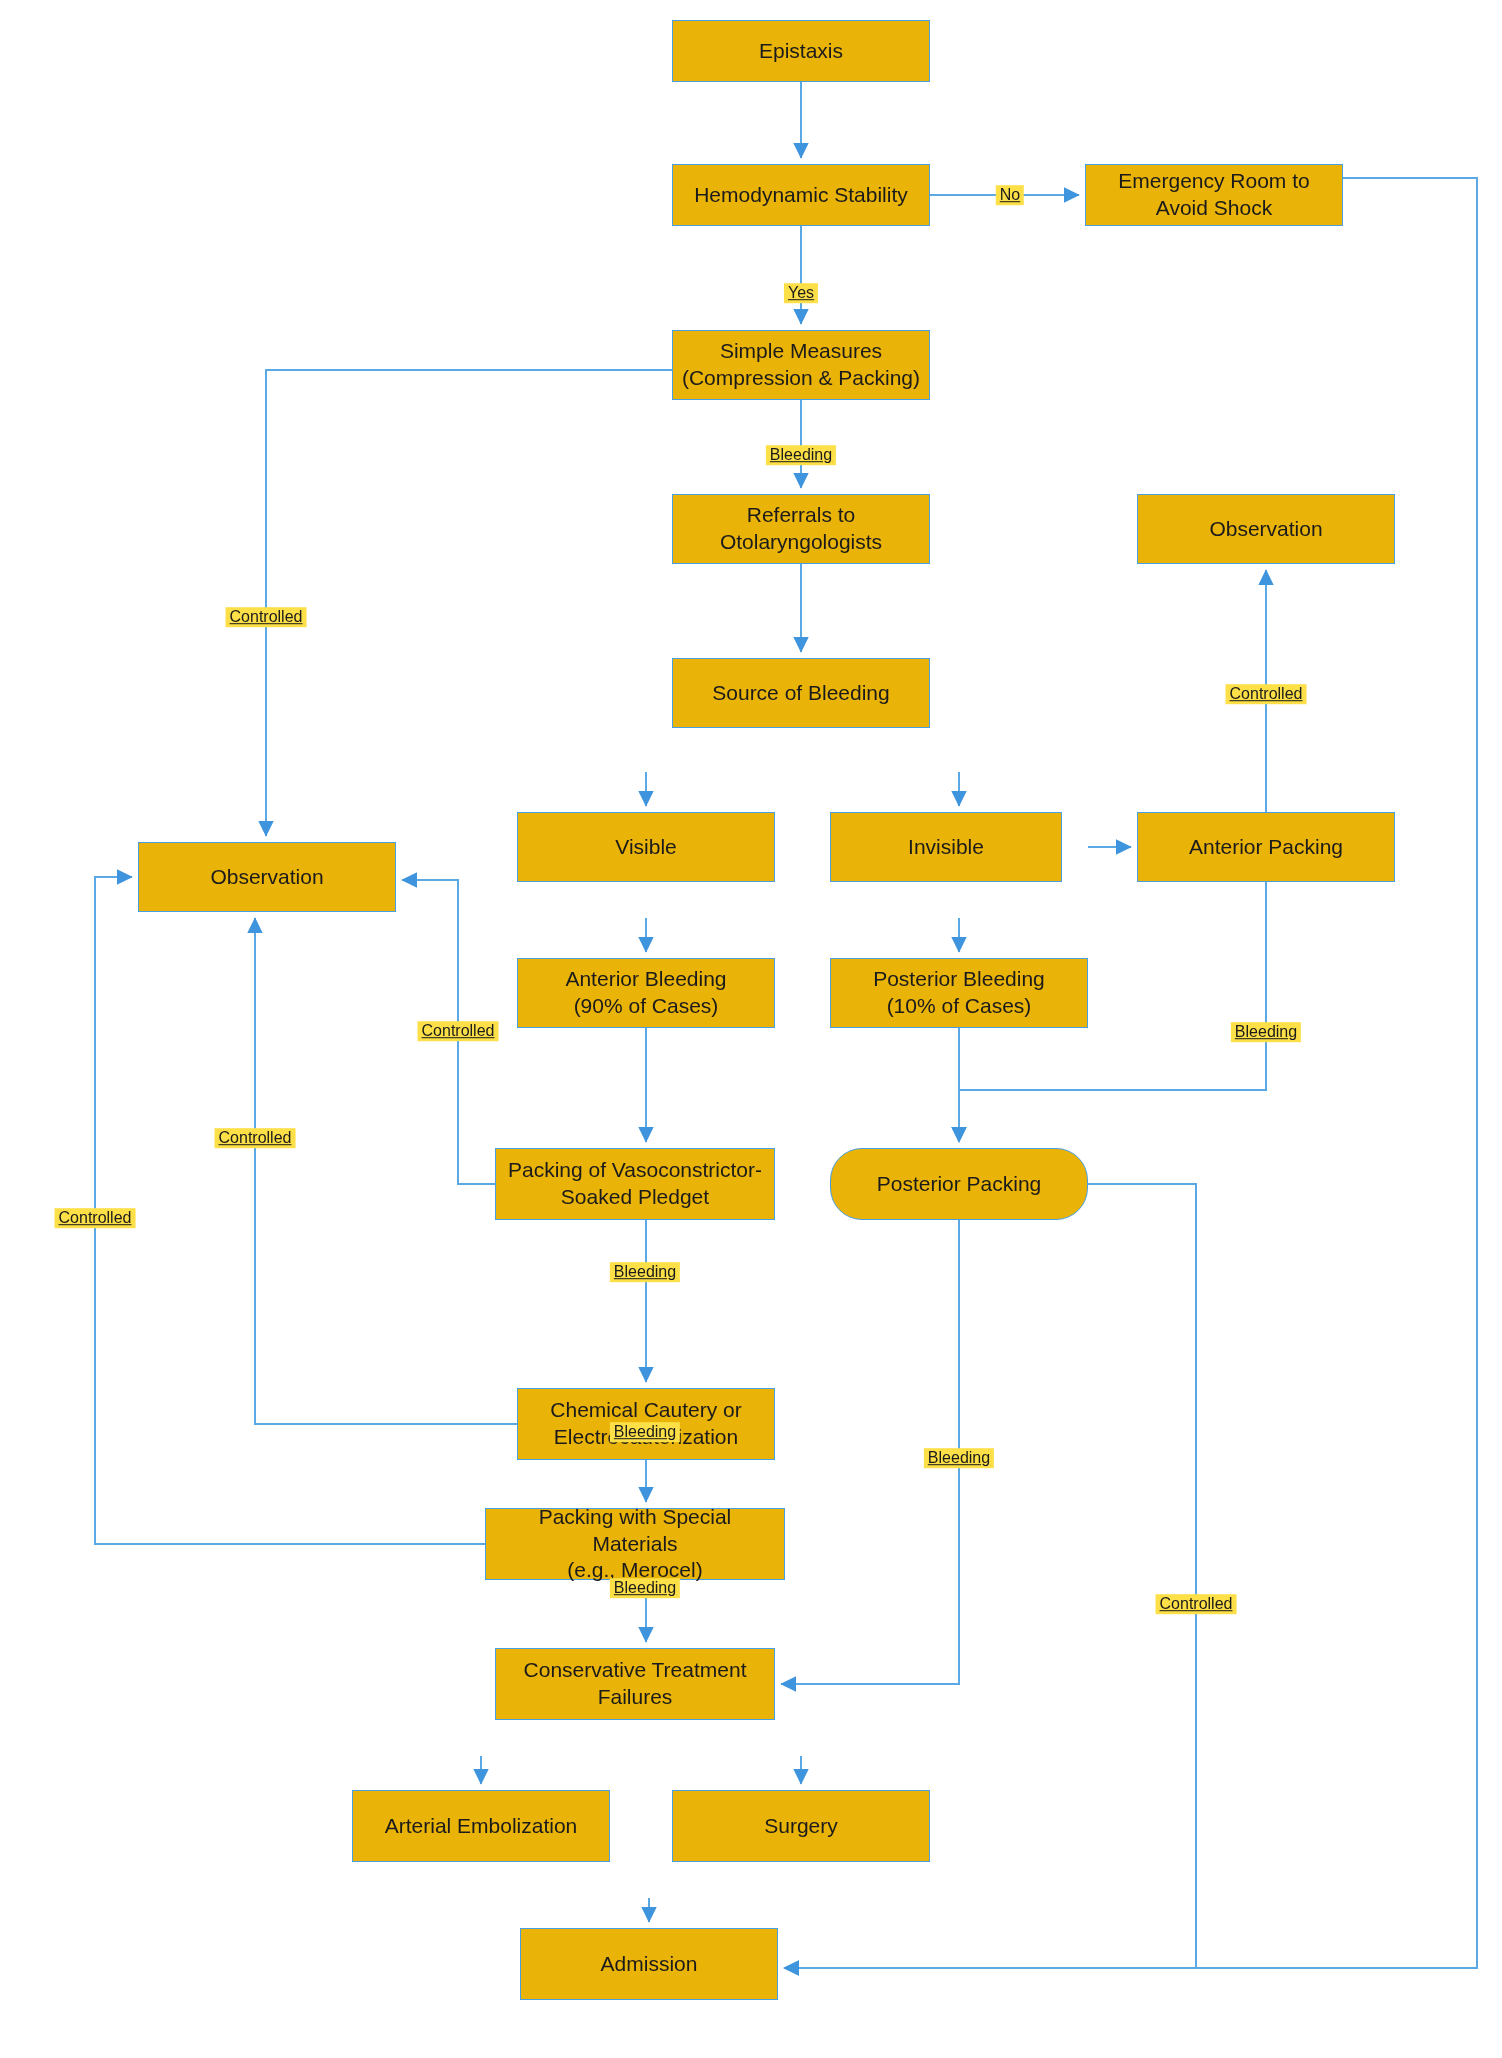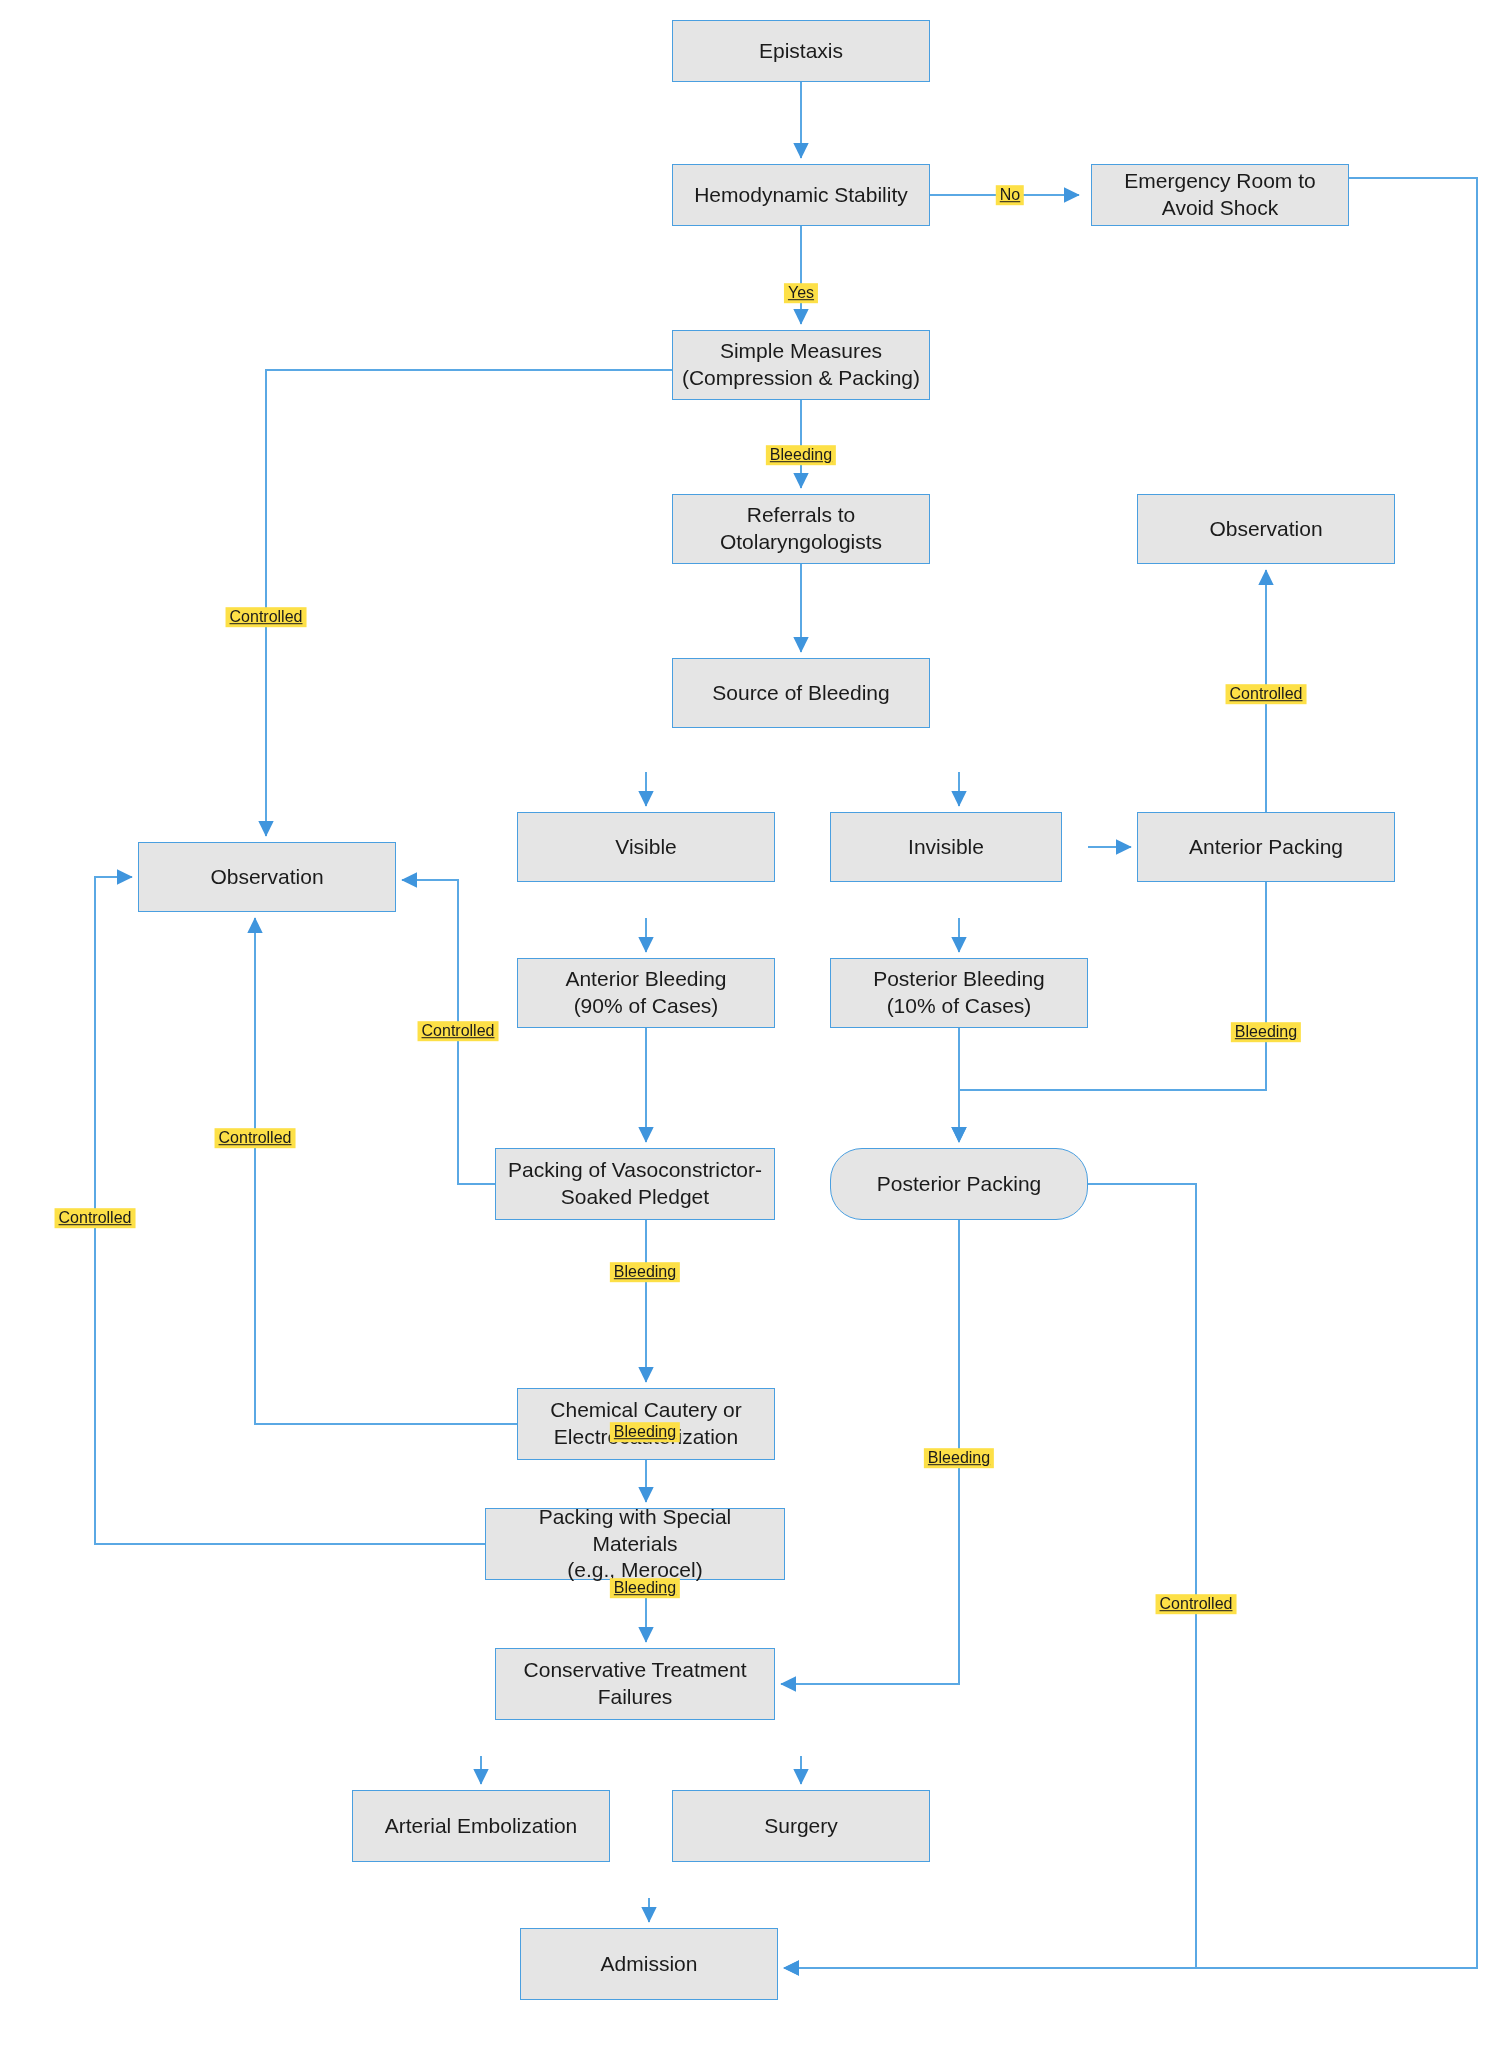--- a/index.html
+++ b/index.html
@@ -2,21 +2,21 @@
 <html><head>
 <meta charset="utf-8">
 <style>
   html,body{margin:0;padding:0;background:#ffffff;}
   body{font-family:"Liberation Sans","DejaVu Sans",sans-serif;}
   #stage{position:relative;width:1502px;height:2058px;background:#ffffff;overflow:hidden;}
   svg#edges{position:absolute;left:0;top:0;width:1502px;height:2058px;}
   .node{
     position:absolute;
     box-sizing:border-box;
-    background:#e5e5e5;
+    background:#eab308;
     border:1.6px solid #4a9fe0;
     display:flex;
     align-items:center;
     justify-content:center;
     text-align:center;
     color:#1b1b1b;
     font-size:21px;
     line-height:1.28;
     white-space:pre-line;
     padding:4px 8px;
@@ -94,21 +94,21 @@
       <path d="M485,1544 L95,1544 L95,877 L132,877"></path>
 
       <path d="M1088,1184 L1196,1184 L1196,1968 L784,1968"></path>
 
       <path d="M1343,178 L1477,178 L1477,1968 L784,1968"></path>
     </g>
   </svg>
 
   <div class="node" style="left:672px;top:20px;width:258px;height:62px;">Epistaxis</div>
   <div class="node" style="left:672px;top:164px;width:258px;height:62px;">Hemodynamic Stability</div>
-  <div class="node" style="left:1085px;top:164px;width:258px;height:62px;margin-left:6px;">Emergency Room to
+  <div class="node" style="left:1085px;top:164px;width:258px;height:62px;">Emergency Room to
 Avoid Shock</div>
   <div class="node" style="left:672px;top:330px;width:258px;height:70px;">Simple Measures
 (Compression &amp; Packing)</div>
   <div class="node" style="left:672px;top:494px;width:258px;height:70px;">Referrals to
 Otolaryngologists</div>
   <div class="node" style="left:1137px;top:494px;width:258px;height:70px;">Observation</div>
   <div class="node" style="left:672px;top:658px;width:258px;height:70px;">Source of Bleeding</div>
   <div class="node" style="left:517px;top:812px;width:258px;height:70px;">Visible</div>
   <div class="node" style="left:830px;top:812px;width:232px;height:70px;">Invisible</div>
   <div class="node" style="left:1137px;top:812px;width:258px;height:70px;">Anterior Packing</div>

